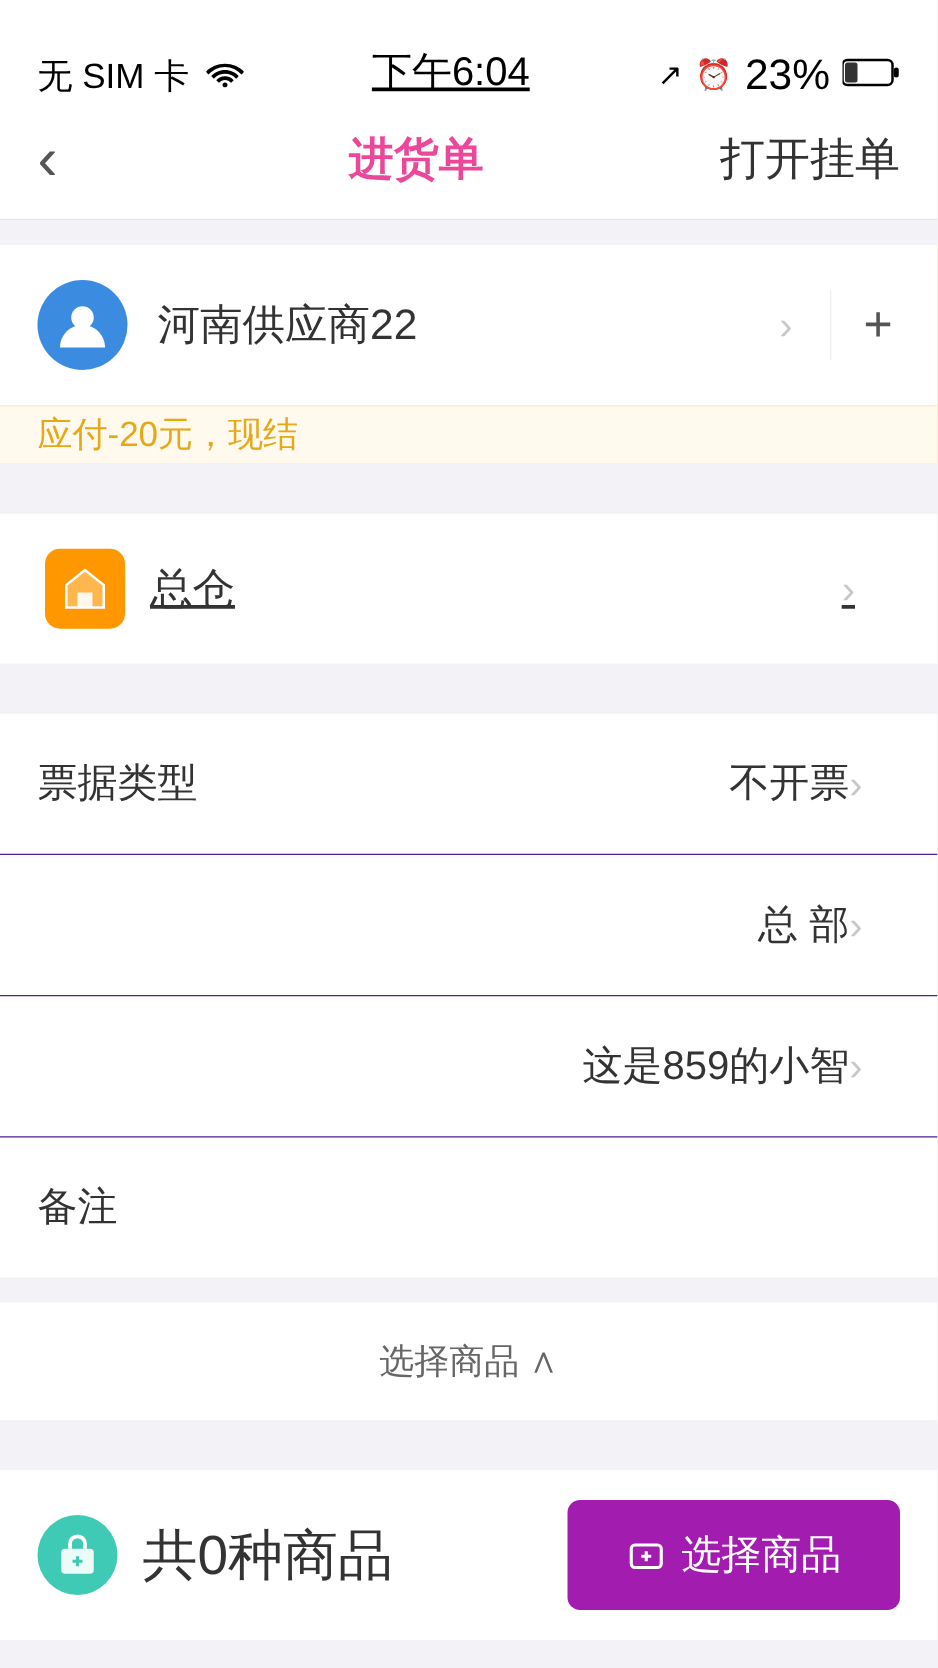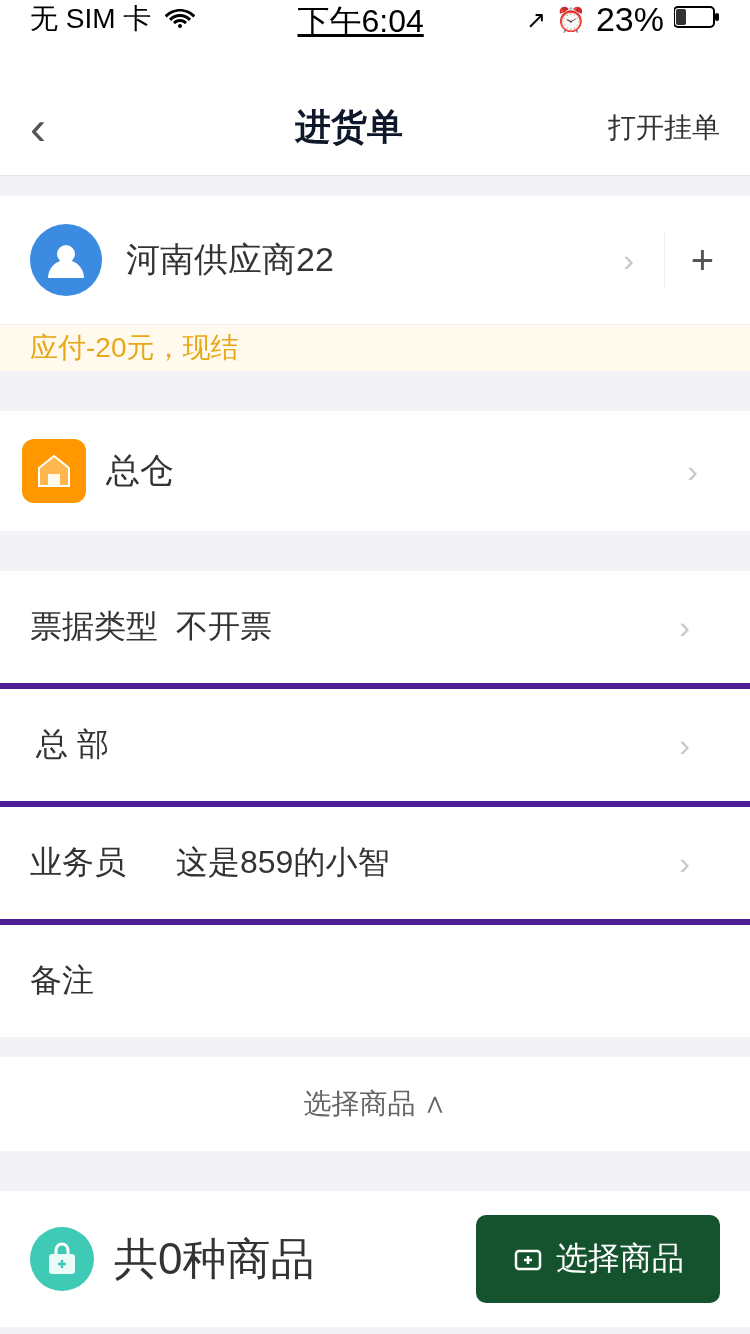--- a/index.html
+++ b/index.html
@@ -12,21 +12,21 @@
       font-size: 32px;
       color: #333;
     }
 
     
     .status-bar {
       width: 100%;
       height: 80px;
       background: #fff;
       display: flex;
-      align-items: flex-start;
+      align-items: flex-end;
       justify-content: space-between;
       padding: 0 30px;
       font-size: 28px;
       color: #000;
     }
     .status-left { display: flex; align-items: center; gap: 14px; }
     .status-center { font-size: 32px; font-weight: 500; text-decoration: underline; }
     .status-right { display: flex; align-items: center; gap: 10px; }
 
     
@@ -42,24 +42,24 @@
     }
     .nav-back {
       font-size: 40px;
       color: #333;
       cursor: pointer;
       width: 60px;
     }
     .nav-title {
       font-size: 36px;
       font-weight: 600;
-      color: #0f172a;
+      color: #ec4899;
     }
     .nav-action {
-      font-size: 28px;
+      font-size: 36px;
       color: #333;
       cursor: pointer;
     }
 
     
     .section-gap {
       height: 20px;
       background: #f2f2f7;
     }
 
@@ -119,21 +119,22 @@
       font-size: 28px;
       color: #e6a817;
     }
 
     
     .warehouse-row {
       background: #fff;
       margin-top: 20px;
       display: flex;
       align-items: center;
-      padding: 28px 22px;
+      padding: 28px 36px;
+      text-decoration: underline;
     }
     .warehouse-icon {
       width: 64px;
       height: 64px;
       background: #ff9800;
       border-radius: 12px;
       display: flex;
       align-items: center;
       justify-content: center;
       margin-right: 20px;
@@ -147,37 +148,38 @@
 
     
     .form-section {
       background: #fff;
       margin-top: 20px;
     }
     .form-row {
       display: flex;
       align-items: center;
       padding: 34px 30px;
-      border-bottom: 6px solid #4c1d95;
+      border-bottom: 1px solid #4c1d95;
       min-height: 100px;
     }
     .form-row:last-child {
       border-bottom: none;
     }
     .form-label {
       font-size: 32px;
       color: #333;
       width: 140px;
       flex-shrink: 0;
     }
     .form-value {
       flex: 1;
       font-size: 32px;
       color: #333;
       margin-left: 6px;
+      text-align: right;
     }
     .form-value.placeholder {
       color: #c7c7cc;
     }
 
     
     .collapse-row {
       background: #fff;
       margin-top: 20px;
       display: flex;
@@ -207,24 +209,24 @@
       align-items: center;
       justify-content: center;
       flex-shrink: 0;
     }
     .product-count {
       flex: 1;
       font-size: 44px;
       color: #333;
     }
     .select-btn {
-      background: #14532d;
+      background: #a21caf;
       color: #fff;
       font-size: 32px;
-      padding: 22px 36px;
+      padding: 22px 47px;
       border-radius: 10px;
       display: flex;
       align-items: center;
       gap: 12px;
       cursor: pointer;
       white-space: nowrap;
     }
   </style>
 </head>
 <body>
@@ -300,21 +302,20 @@
   <div class="form-row">
     <div class="form-label">票据类型</div>
     <div class="form-value">不开票</div>
     <div class="chevron-right">›</div>
   </div>
   <div class="form-row">
     <div class="form-value">总 部</div>
     <div class="chevron-right">›</div>
   </div>
   <div class="form-row">
-    <div class="form-label">业务员</div>
     <div class="form-value">这是859的小智</div>
     <div class="chevron-right">›</div>
   </div>
   <div class="form-row">
     <div class="form-label">备注</div>
   </div>
 </div>
 
 <div class="collapse-row">选择商品 ∧</div>
 

